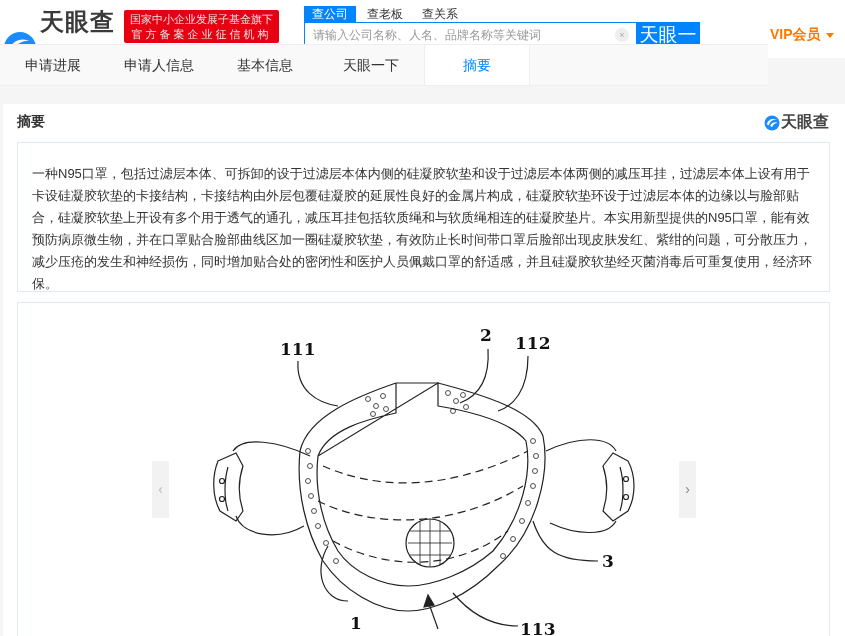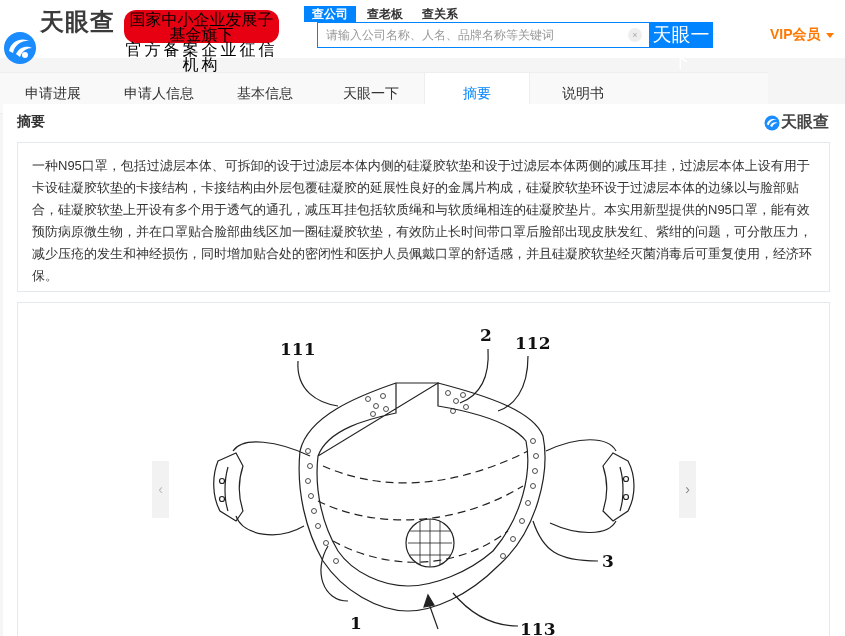--- a/index.html
+++ b/index.html
@@ -6,47 +6,47 @@
   html, body { width: 845px; height: 636px; overflow: hidden; background: #f5f5f5; }
   body { font-family: "Liberation Sans", "DejaVu Sans", sans-serif; color: #333; position: relative; }
 
   
   .header { position: absolute; left: 0; top: 0; width: 845px; height: 58px; background: #fff; }
   .logo { position: absolute; left: 3px; top: 9px; display: flex; align-items: center; }
   .logo-icon { width: 34px; height: 34px; }
   .logo-text { margin-left: 3px; display: flex; flex-direction: column; }
   .logo-cn { font-size: 24px; font-weight: bold; color: #3a3a3a; line-height: 26px; letter-spacing: 1px; }
   .logo-en { font-size: 12px; color: #555; letter-spacing: 0.5px; line-height: 10px; font-weight: bold; margin-top: 41px; }
-  .gov-badge { position: absolute; left: 124px; top: 10px; width: 155px; height: 33px; background: #e60012; border-radius: 12px; color: #000000; font-size: 16px; line-height: 15px; text-align: center; padding-top: 2px; }
+  .gov-badge { position: absolute; left: 124px; top: 10px; width: 155px; height: 33px; background: #e60012; border-radius: 2px; color: #e5e5e5; font-size: 11px; line-height: 15px; text-align: center; padding-top: 2px; }
   .gov-badge .l2 { letter-spacing: 3px; }
 
-  .search-tabs { position: absolute; left: 304px; top: 6px; display: flex; height: 16px; font-weight: bold; }
+  .search-tabs { position: absolute; left: 304px; top: 6px; display: flex; height: 16px; }
   .search-tab { font-size: 12px; line-height: 16px; padding: 0 8px; color: #333; margin-right: 3px; cursor: pointer; }
   .search-tab.active { background: #0084ff; color: #fff; }
-  .search-box { position: absolute; left: 317px; top: 22px; width: 396px; height: 26px; border: 1px solid #0084ff; display: flex; background: #fff; }
+  .search-box { position: absolute; left: 304px; top: 22px; width: 396px; height: 26px; border: 1px solid #0084ff; display: flex; background: #fff; }
   .search-input { flex: 1; border: none; outline: none; padding-left: 8px; font-size: 12px; color: #333; font-family: "Liberation Sans", "DejaVu Sans", sans-serif; background: transparent; }
   .search-input::placeholder { color: #999; }
   .clear-btn { width: 14px; height: 14px; border-radius: 50%; background: #eee; color: #aaa; font-size: 9px; line-height: 14px; text-align: center; margin: 5px 7px 0 0; cursor: pointer; }
   .search-btn { width: 64px; height: 26px; margin-top: -1px; margin-right: -1px; background: #0084ff; color: #fff; font-size: 19px; line-height: 26px; text-align: center; cursor: pointer; }
 
   .vip { position: absolute; left: 770px; top: 26px; font-size: 14px; font-weight: bold; color: #ff7800; display: flex; align-items: center; cursor: pointer; }
   .vip .caret { width: 0; height: 0; border-left: 4px solid transparent; border-right: 4px solid transparent; border-top: 5px solid #ff7800; margin-left: 5px; }
 
   
-  .nav { position: absolute; left: 0; top: 72px; width: 768px; height: 42px; background: #f9f9f9; border-top: 1px solid #eee; border-bottom: 1px solid #eee; display: flex; }
+  .nav { position: absolute; left: 0; top: 44px; width: 768px; height: 42px; background: #f9f9f9; border-top: 1px solid #eee; border-bottom: 1px solid #eee; display: flex; }
   .nav-tab { width: 106px; text-align: center; line-height: 40px; font-size: 14px; color: #333; cursor: pointer; }
   .nav-tab.active { background: #fff; color: #0084ff; border-left: 1px solid #eee; border-right: 1px solid #eee; }
 
   
   .content { position: absolute; left: 3px; top: 104px; width: 842px; height: 532px; background: #fff; }
   .section-title { position: absolute; left: 14px; top: 9px; font-size: 14px; font-weight: bold; color: #333; }
   .brand-mark { position: absolute; right: 16px; top: 8px; display: flex; align-items: center; font-size: 16px; font-weight: bold; color: #444; }
   .brand-mark svg { width: 16px; height: 16px; margin-right: 1px; }
 
-  .abstract-box { position: absolute; left: 14px; top: 38px; width: 813px; height: 150px; border: 1px solid #e2eaf1; padding: 12px 14px 0 14px; font-size: 13px; line-height: 22px; color: #333; }
+  .abstract-box { position: absolute; left: 14px; top: 38px; width: 813px; height: 150px; border: 1px solid #e2eaf1; padding: 20px 14px 0 14px; font-size: 13px; line-height: 22px; color: #333; }
 
   .figure-box { position: absolute; left: 14px; top: 198px; width: 813px; height: 340px; border: 1px solid #e2eaf1; overflow: hidden; }
   .figure { position: absolute; left: 180px; top: 8px; width: 460px; height: 330px; }
   .arrow-btn { position: absolute; top: 158px; width: 17px; height: 57px; background: #f2f2f2; color: #bbb; font-size: 14px; line-height: 57px; text-align: center; cursor: pointer; }
   .arrow-btn.left { left: 134px; }
   .arrow-btn.right { left: 661px; color: #888; }
 </style>
 </head>
 <body>
 
@@ -84,21 +84,20 @@
     <span class="caret"></span>
   </div>
 </div>
 
 <div class="nav">
   <div class="nav-tab">申请进展</div>
   <div class="nav-tab">申请人信息</div>
   <div class="nav-tab">基本信息</div>
   <div class="nav-tab">天眼一下</div>
   <div class="nav-tab active">摘要</div>
-  <div class="nav-tab">说明书</div>
 </div>
 
 <div class="content">
   <div class="section-title">摘要</div>
   <div class="brand-mark">
     <svg viewBox="0 0 34 34">
       <circle cx="17" cy="17" r="16" fill="#1a8cff"></circle>
       <path d="M6 20 C8 10, 18 6, 27 10 C20 9, 12 13, 10 22 Z" fill="#fff"></path>
       <path d="M13 23 C16 16, 24 14, 29 17 C24 17, 19 20, 17 26 Z" fill="#fff"></path>
     </svg>

